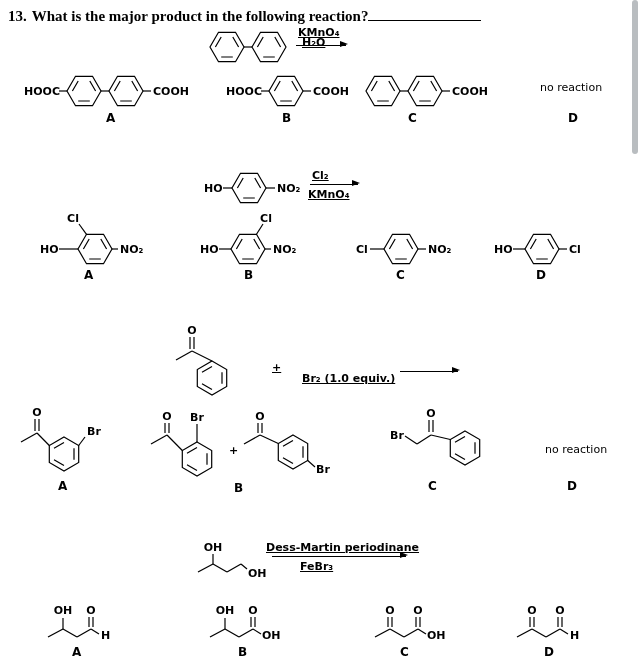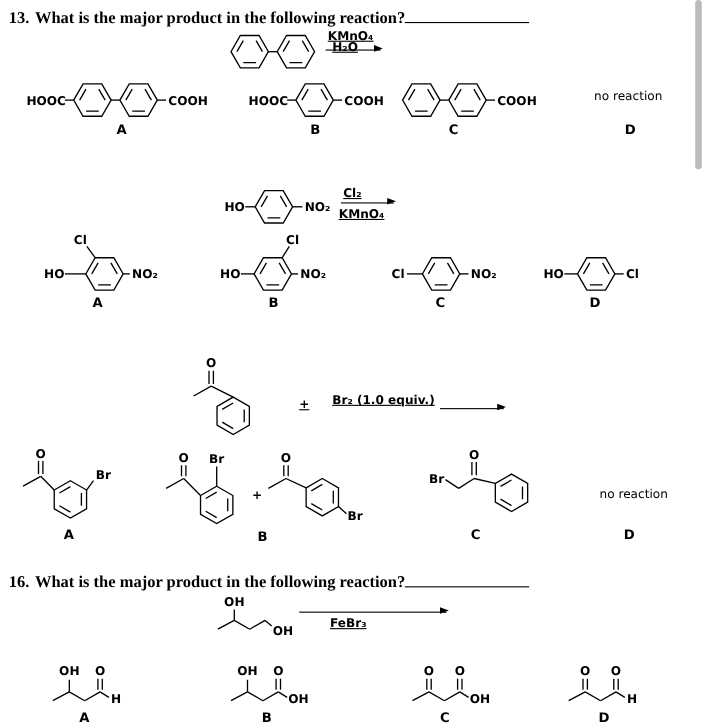--- a/index.html
+++ b/index.html
@@ -138,21 +138,21 @@
 
   <svg class="struct" style="left:170px;top:322px" width="80" height="76" viewBox="0 0 80 76">
     <text x="22" y="12" text-anchor="middle">O</text>
     <line x1="20" y1="15" x2="20" y2="27"></line>
       <line x1="24" y1="15" x2="24" y2="27"></line>
     <line x1="22" y1="29" x2="6" y2="38"></line>
     <line x1="22" y1="29" x2="42" y2="39"></line>
     <use href="#ringV" x="42" y="56"></use>
   </svg>
   <div class="chem" style="left:272px;top:361px">+</div>
-  <div class="chem" style="left:302px;top:357px">Br₂ (1.0 equiv.)</div>
+  <div class="chem" style="left:302px;top:372px">Br₂ (1.0 equiv.)</div>
   <div class="arrow" style="left:400px;top:371px;width:58px"></div>
 
   <svg class="struct" style="left:12px;top:406px" width="104" height="70" viewBox="0 0 104 70">
     <text x="25" y="10" text-anchor="middle">O</text>
     <line x1="23" y1="13" x2="23" y2="25"></line>
       <line x1="27" y1="13" x2="27" y2="25"></line>
     <line x1="25" y1="27" x2="9" y2="36"></line>
     <line x1="25" y1="27" x2="37.3" y2="39.5"></line>
     <use href="#ringV" x="52" y="48"></use>
     <line x1="66.7" y1="39.5" x2="73" y2="31"></line>
@@ -187,33 +187,31 @@
     <line x1="41" y1="29" x2="60.3" y2="33.5"></line>
     <use href="#ringV" x="75" y="42"></use>
   </svg>
   <div class="plain" style="left:545px;top:443px">no reaction</div>
 
   <div class="opt-label" style="left:58px;top:479px">A</div>
   <div class="opt-label" style="left:234px;top:481px">B</div>
   <div class="opt-label" style="left:428px;top:479px">C</div>
   <div class="opt-label" style="left:567px;top:479px">D</div>
 
-  <div class="qtitle" style="left:8px;top:521px">
-    <span class="num">16.</span><span>What is the major product in the following reaction?</span><span class="blank"></span>
-  </div>
 
   <svg class="struct" style="left:196px;top:536px" width="74" height="48" viewBox="0 0 74 48">
     <text x="17" y="15" text-anchor="middle">OH</text>
     <line x1="17" y1="18" x2="17" y2="28"></line>
     <line x1="2" y1="36" x2="17" y2="28"></line>
     <line x1="17" y1="28" x2="31" y2="36"></line>
     <line x1="31" y1="36" x2="45" y2="28"></line>
     <line x1="45" y1="28" x2="51" y2="33"></line>
     <text x="52" y="41">OH</text>
   </svg>
+  <div class="chem" style="left:266px;top:541px;width:146px">Dess-Martin periodinane</div>
   <div class="arrow" style="left:272px;top:556px;width:134px"></div>
   <div class="chem" style="left:300px;top:560px;width:78px">FeBr₃</div>
 
   <svg class="struct" style="left:44px;top:599px" width="74" height="46" viewBox="0 0 74 46">
     <text x="19" y="15" text-anchor="middle">OH</text>
     <line x1="19" y1="19" x2="19" y2="30"></line>
     <line x1="4" y1="38" x2="19" y2="30"></line>
     <line x1="19" y1="30" x2="33" y2="38"></line>
     <line x1="33" y1="38" x2="47" y2="30"></line>
     <text x="47" y="15" text-anchor="middle">O</text>

